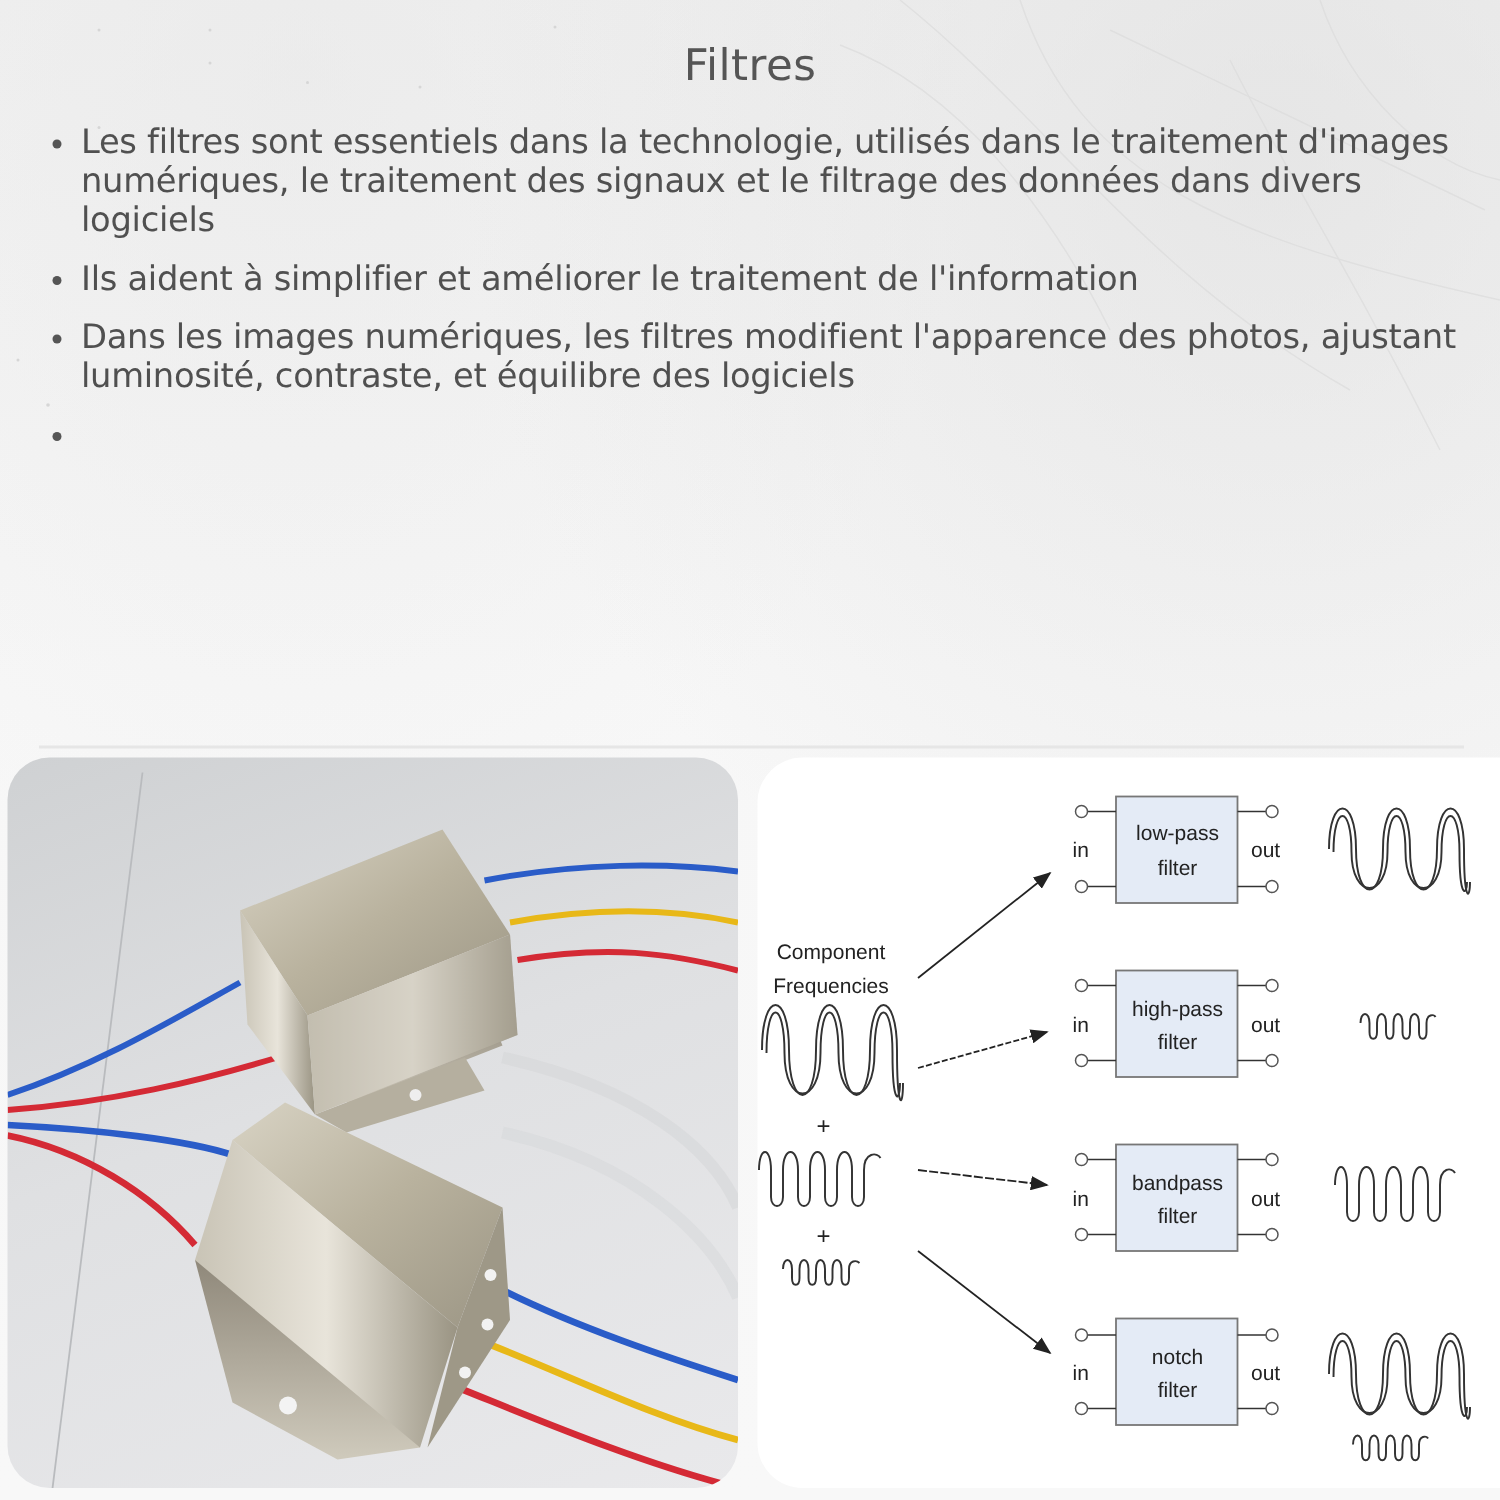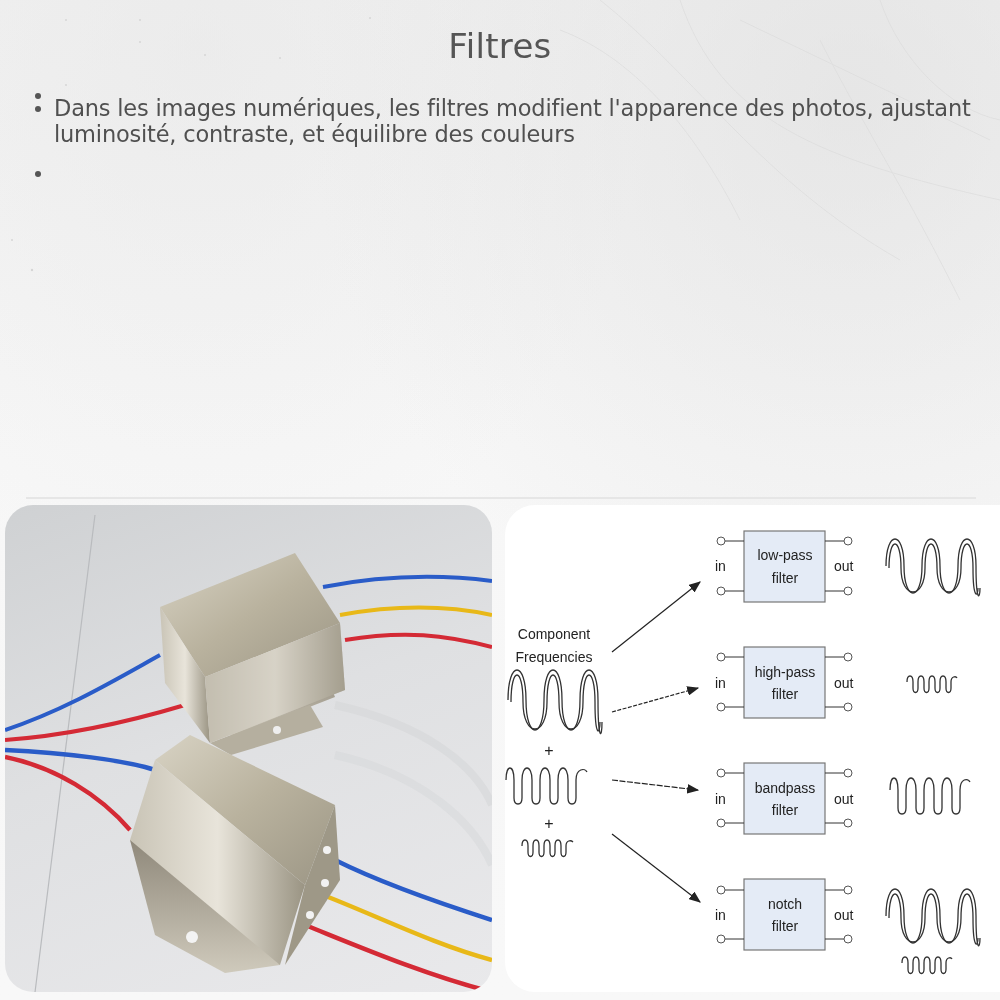--- a/index.html
+++ b/index.html
@@ -14,21 +14,21 @@
       position: absolute; inset: 0;
       background:
         radial-gradient(ellipse at 85% 10%, rgba(220,220,220,0.55), transparent 45%),
         radial-gradient(ellipse at 20% 5%, rgba(230,230,230,0.5), transparent 40%),
         linear-gradient(180deg, #f1f1f1 0%, #f7f7f7 45%, #f8f8f8 100%);
     }
     .bg-texture svg { position: absolute; inset: 0; }
     .title {
       position: absolute; top: 26px; left: 0; width: 1000px;
       text-align: center;
-      font-size: 34px; font-weight: normal; color: #555;
+      font-size: 29px; font-weight: normal; color: #555;
       letter-spacing: 0.3px;
     }
     .bullets {
       position: absolute; top: 82px; left: 33px; width: 950px;
       list-style: none;
     }
     .bullets li {
       position: relative;
       padding-left: 21px;
       font-size: 22.5px;
@@ -83,22 +83,23 @@
       <circle cx="12" cy="240" r="1"></circle>
         <circle cx="280" cy="58" r="1"></circle>
         <circle cx="370" cy="18" r="1"></circle>
     </g>
   </svg>
 </div>
 
 <h1 class="title">Filtres</h1>
 
 <ul class="bullets">
-  <li><span class="dot"></span></li>
-  <li><span class="dot"></span><span>Dans les images numériques, les filtres modifient l'apparence des photos, ajustant luminosité, contraste, et équilibre des couleurs</span></li>
+  <li><span class="dot"></span><span>Les filtres sont essentiels dans la technologie, utilisés dans le traitement d'images numériques, le traitement des signaux et le filtrage des données dans divers logiciels</span></li>
+  <li><span class="dot"></span><span>Ils aident à simplifier et améliorer le traitement de l'information</span></li>
+  <li><span class="dot"></span><span>Dans les images numériques, les filtres modifient l'apparence des photos, ajustant luminosité, contraste, et équilibre des logiciels</span></li>
   <li><span class="dot"></span></li>
 </ul>
 
 <div class="divider"></div>
 
 <div class="photo-panel">
   <svg width="487" height="487" viewBox="0 0 487 487">
     <defs>
       <linearGradient id="metalTop" x1="0" y1="0" x2="1" y2="1">
         <stop offset="0" stop-color="#d8d3c4"></stop>

